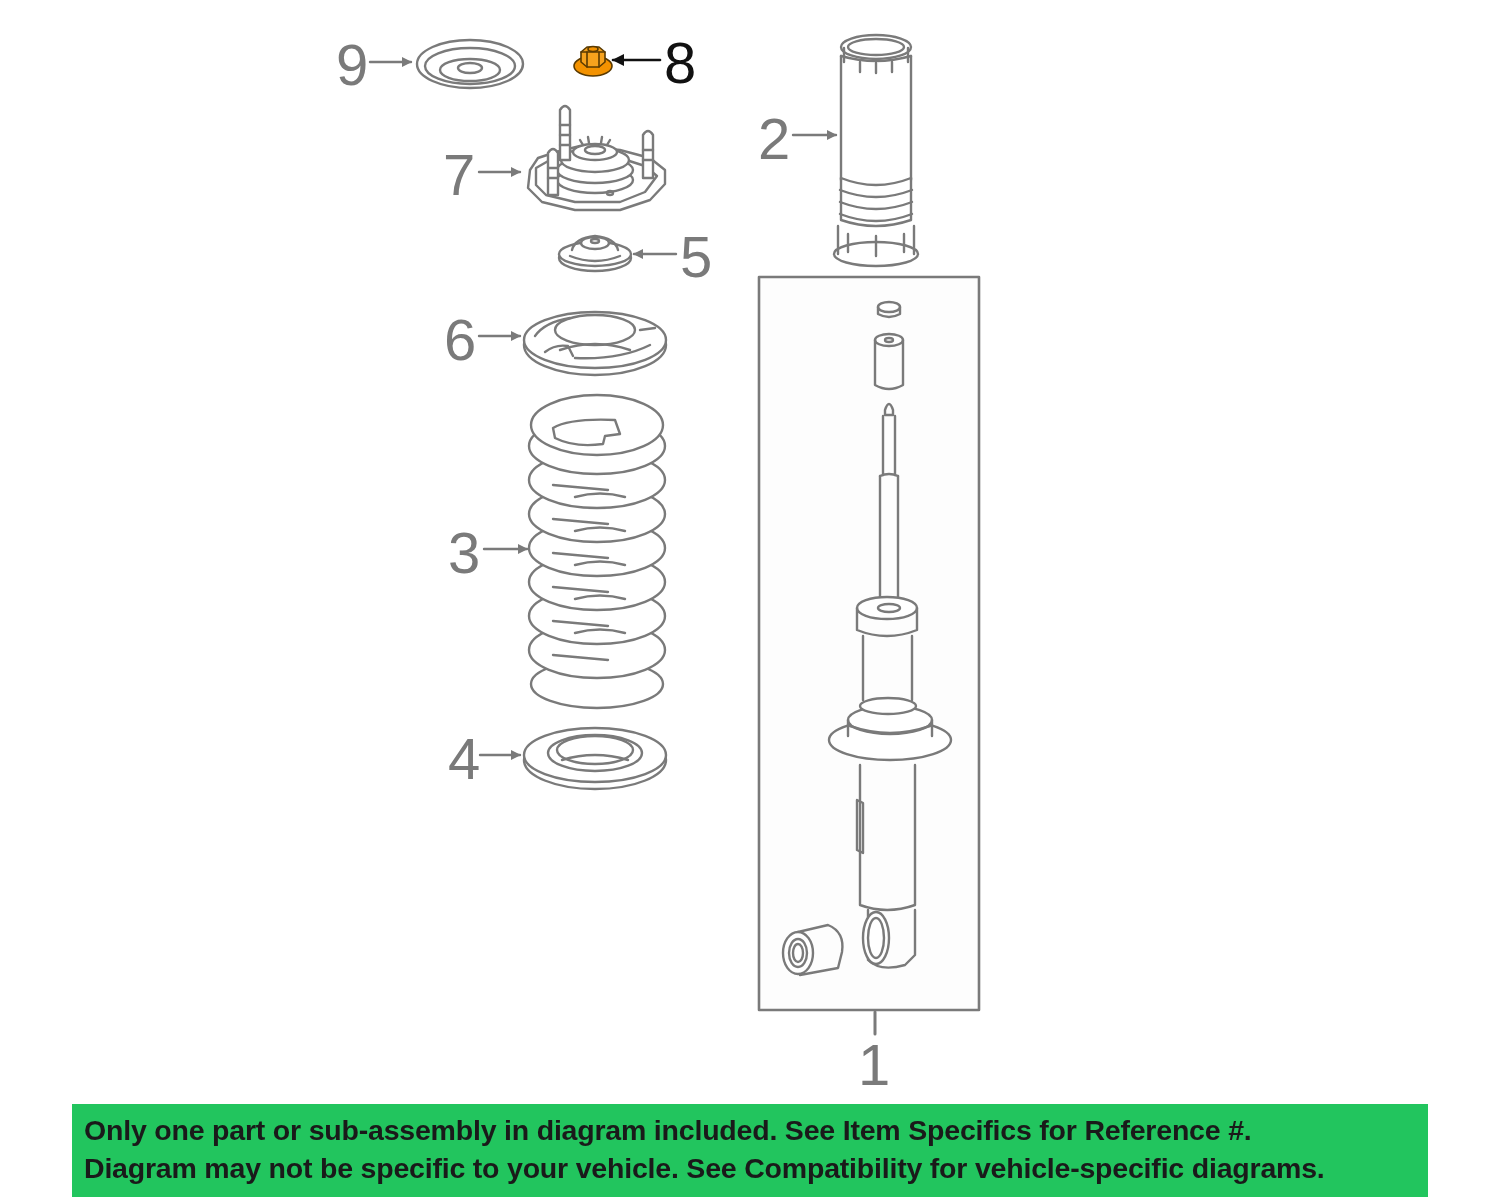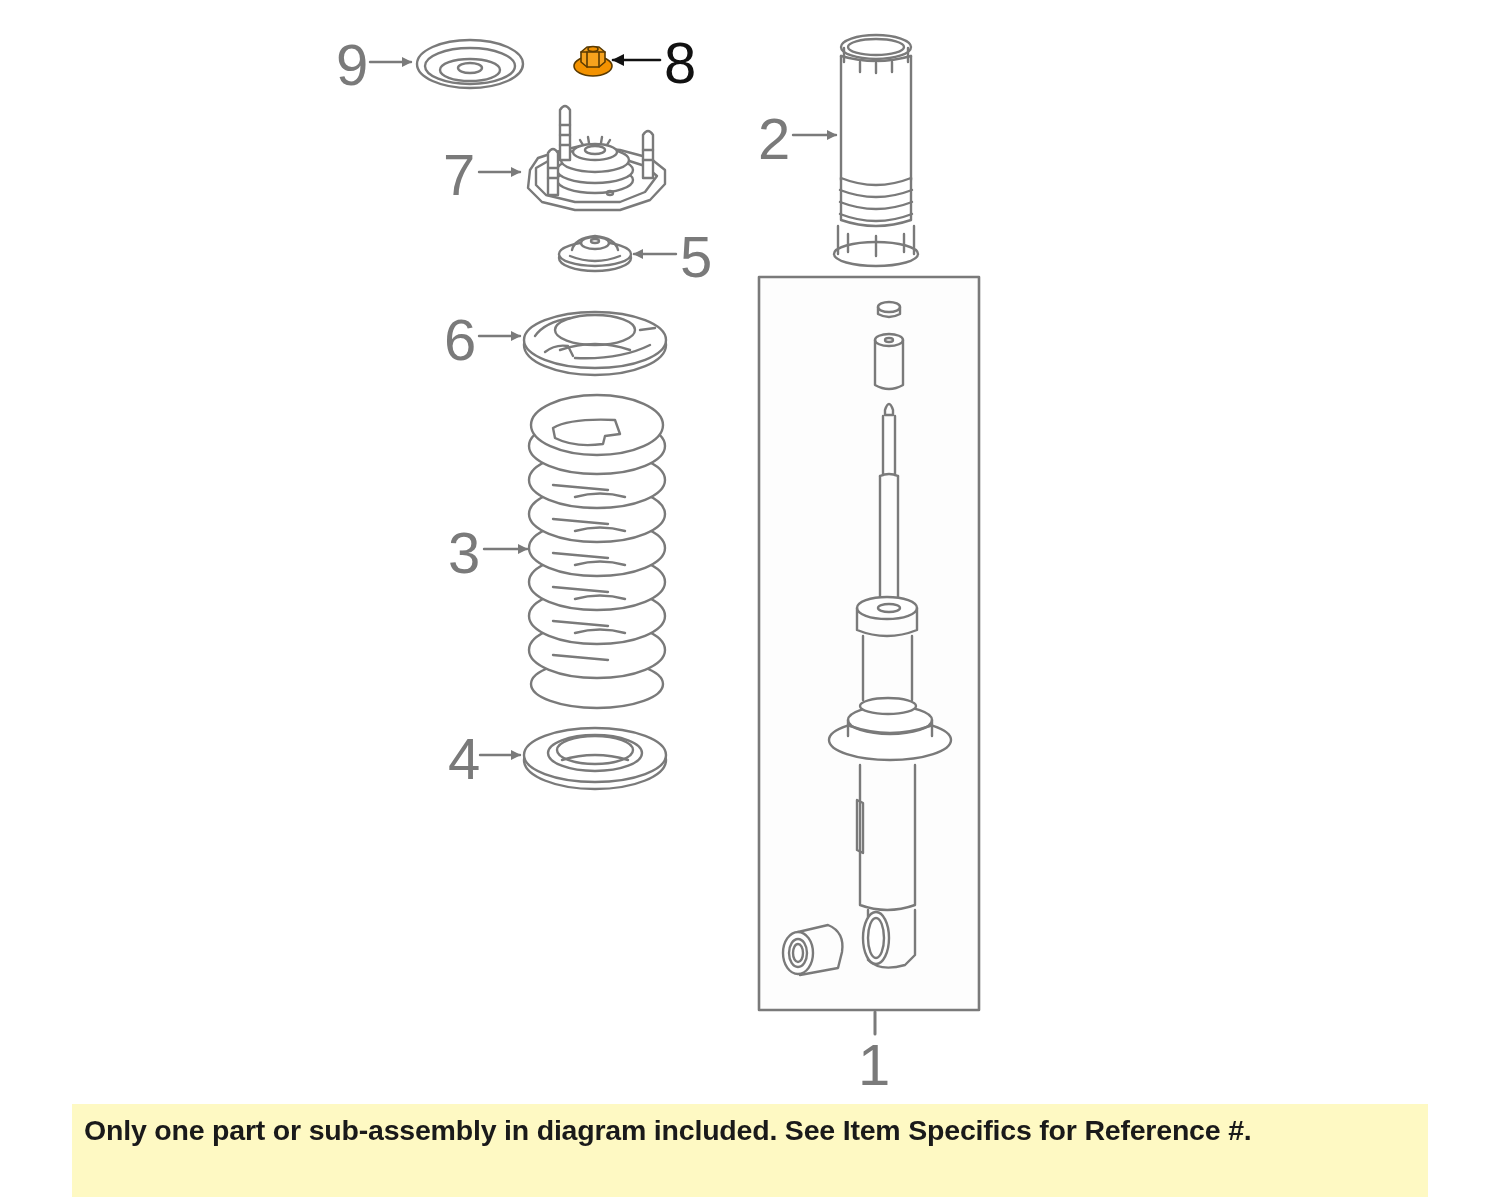--- a/index.html
+++ b/index.html
@@ -3,21 +3,21 @@
 <meta charset="utf-8">
 <style>
   html, body { margin: 0; padding: 0; background: #ffffff; }
   body { width: 1500px; height: 1197px; position: relative; overflow: hidden;
          font-family: "Liberation Sans", sans-serif; }
   #diagram { position: absolute; left: 0; top: 0; width: 1500px; height: 1197px; }
   .callout { position: absolute; font-family: "Liberation Sans", sans-serif;
              font-size: 58px; line-height: 1; color: #7a7a7a; }
   .callout.highlight { color: #111111; }
   #banner { position: absolute; left: 72px; top: 1104px; width: 1356px; height: 93px;
-            background: #fef9c3; box-sizing: border-box; padding: 7px 0 0 12px; }
+            background: #22c55e; box-sizing: border-box; padding: 7px 0 0 12px; }
   .banner-line { font-family: "Liberation Sans", sans-serif; font-weight: bold;
                  font-size: 28.5px; color: #1a1a1a; line-height: 38px; white-space: nowrap;
                  letter-spacing: -0.2px; }
 </style>
 </head>
 <body>
 
 <svg id="diagram" viewBox="0 0 1500 1197" xmlns="http://www.w3.org/2000/svg">
   <defs>
     <marker id="arrowhead" markerWidth="10" markerHeight="10" refX="9" refY="5" orient="auto" markerUnits="userSpaceOnUse">
@@ -187,13 +187,14 @@
 <div class="callout" style="left:443px; top:146px;">7</div>
 <div class="callout" style="left:758px; top:110px;">2</div>
 <div class="callout" style="left:680px; top:228px;">5</div>
 <div class="callout" style="left:444px; top:311px;">6</div>
 <div class="callout" style="left:448px; top:524px;">3</div>
 <div class="callout" style="left:448px; top:730px;">4</div>
 <div class="callout" style="left:858px; top:1036px;">1</div>
 
 <div id="banner">
   <div class="banner-line">Only one part or sub-assembly in diagram included. See Item Specifics for Reference #.</div>
+  <div class="banner-line">Diagram may not be specific to your vehicle. See Compatibility for vehicle-specific diagrams.</div>
 </div>
 
 </body></html>

